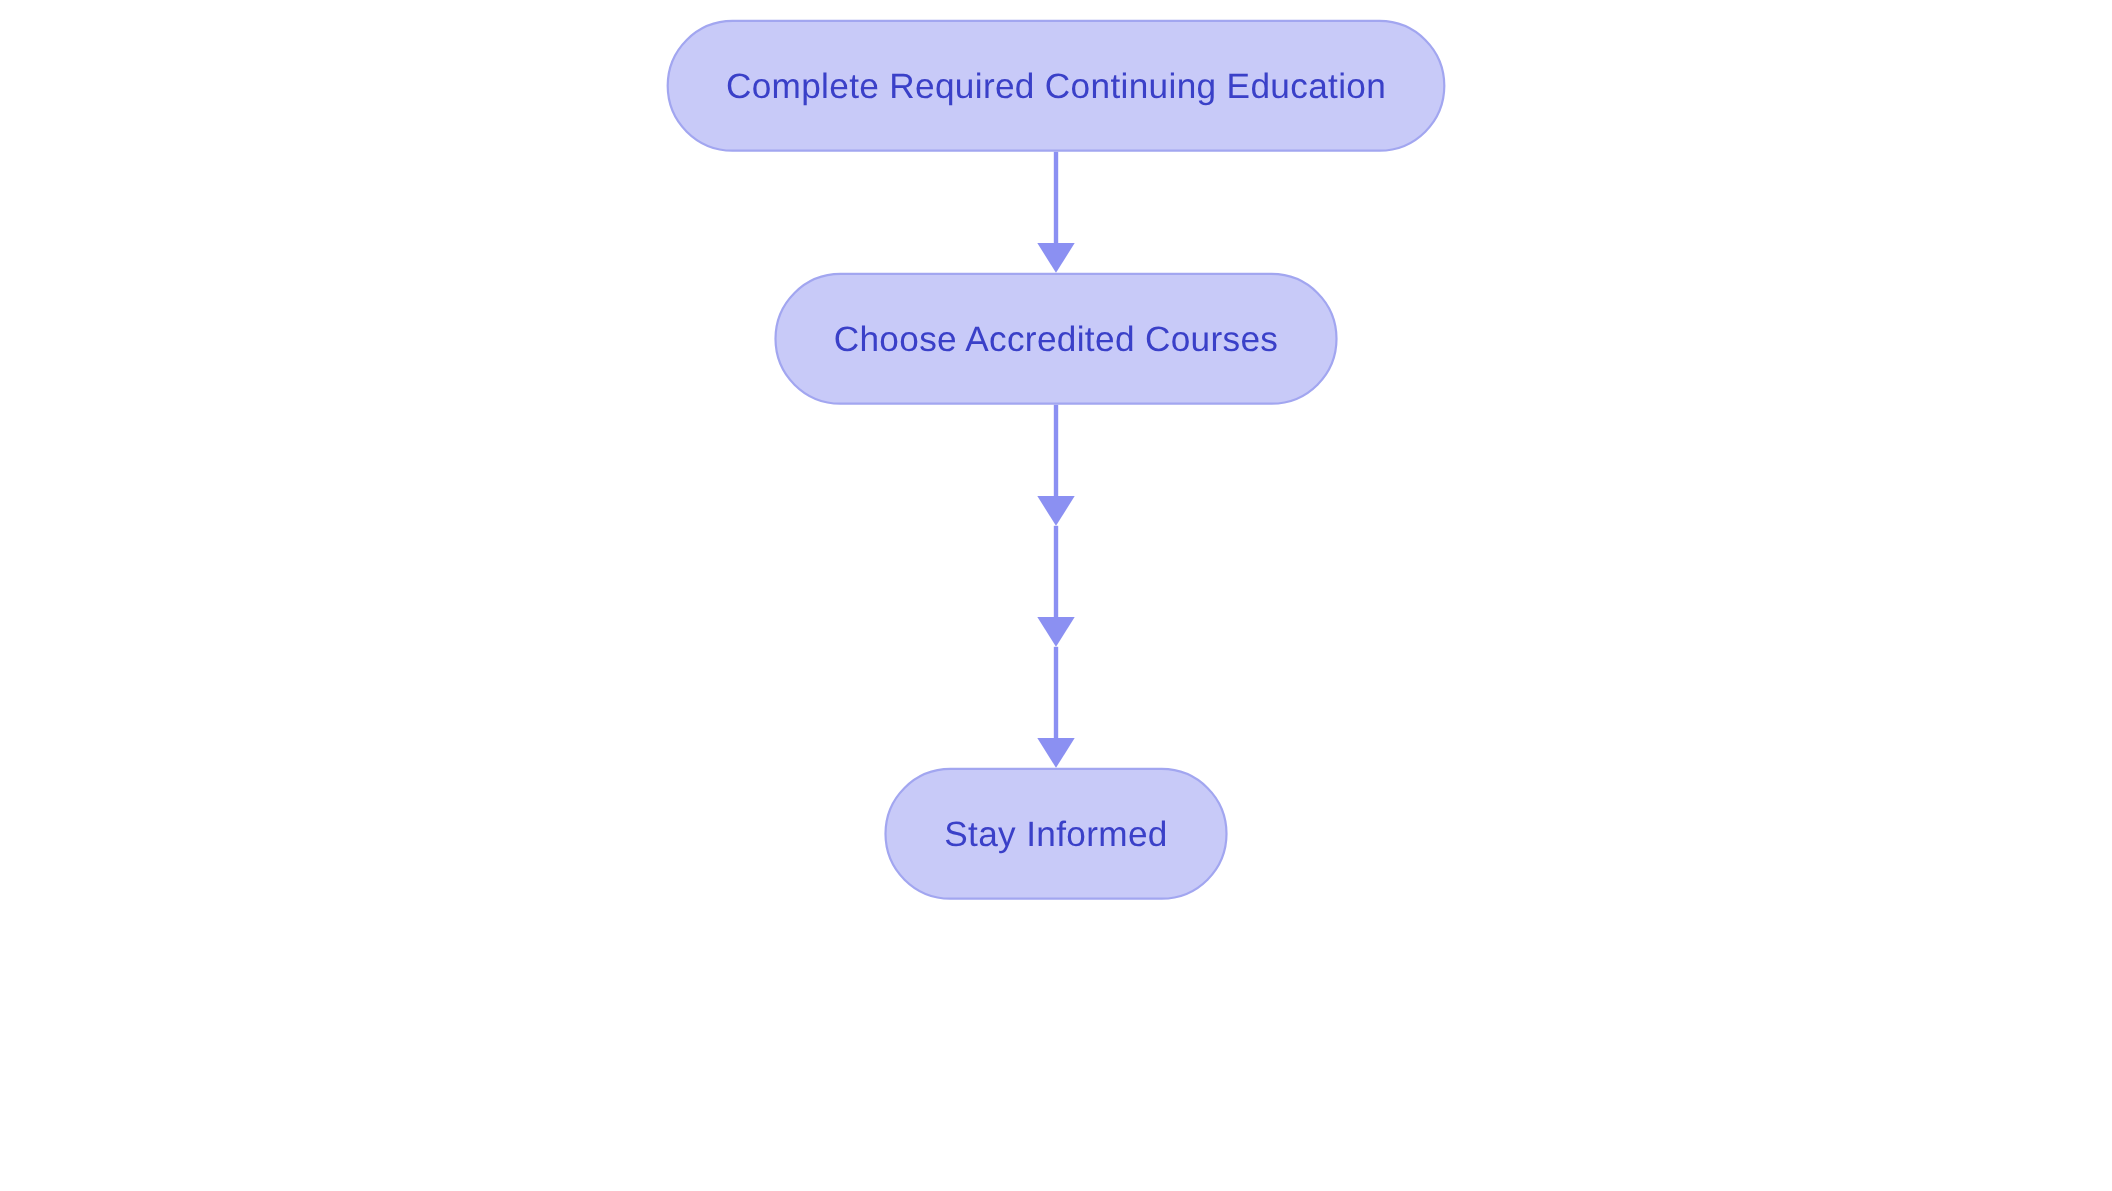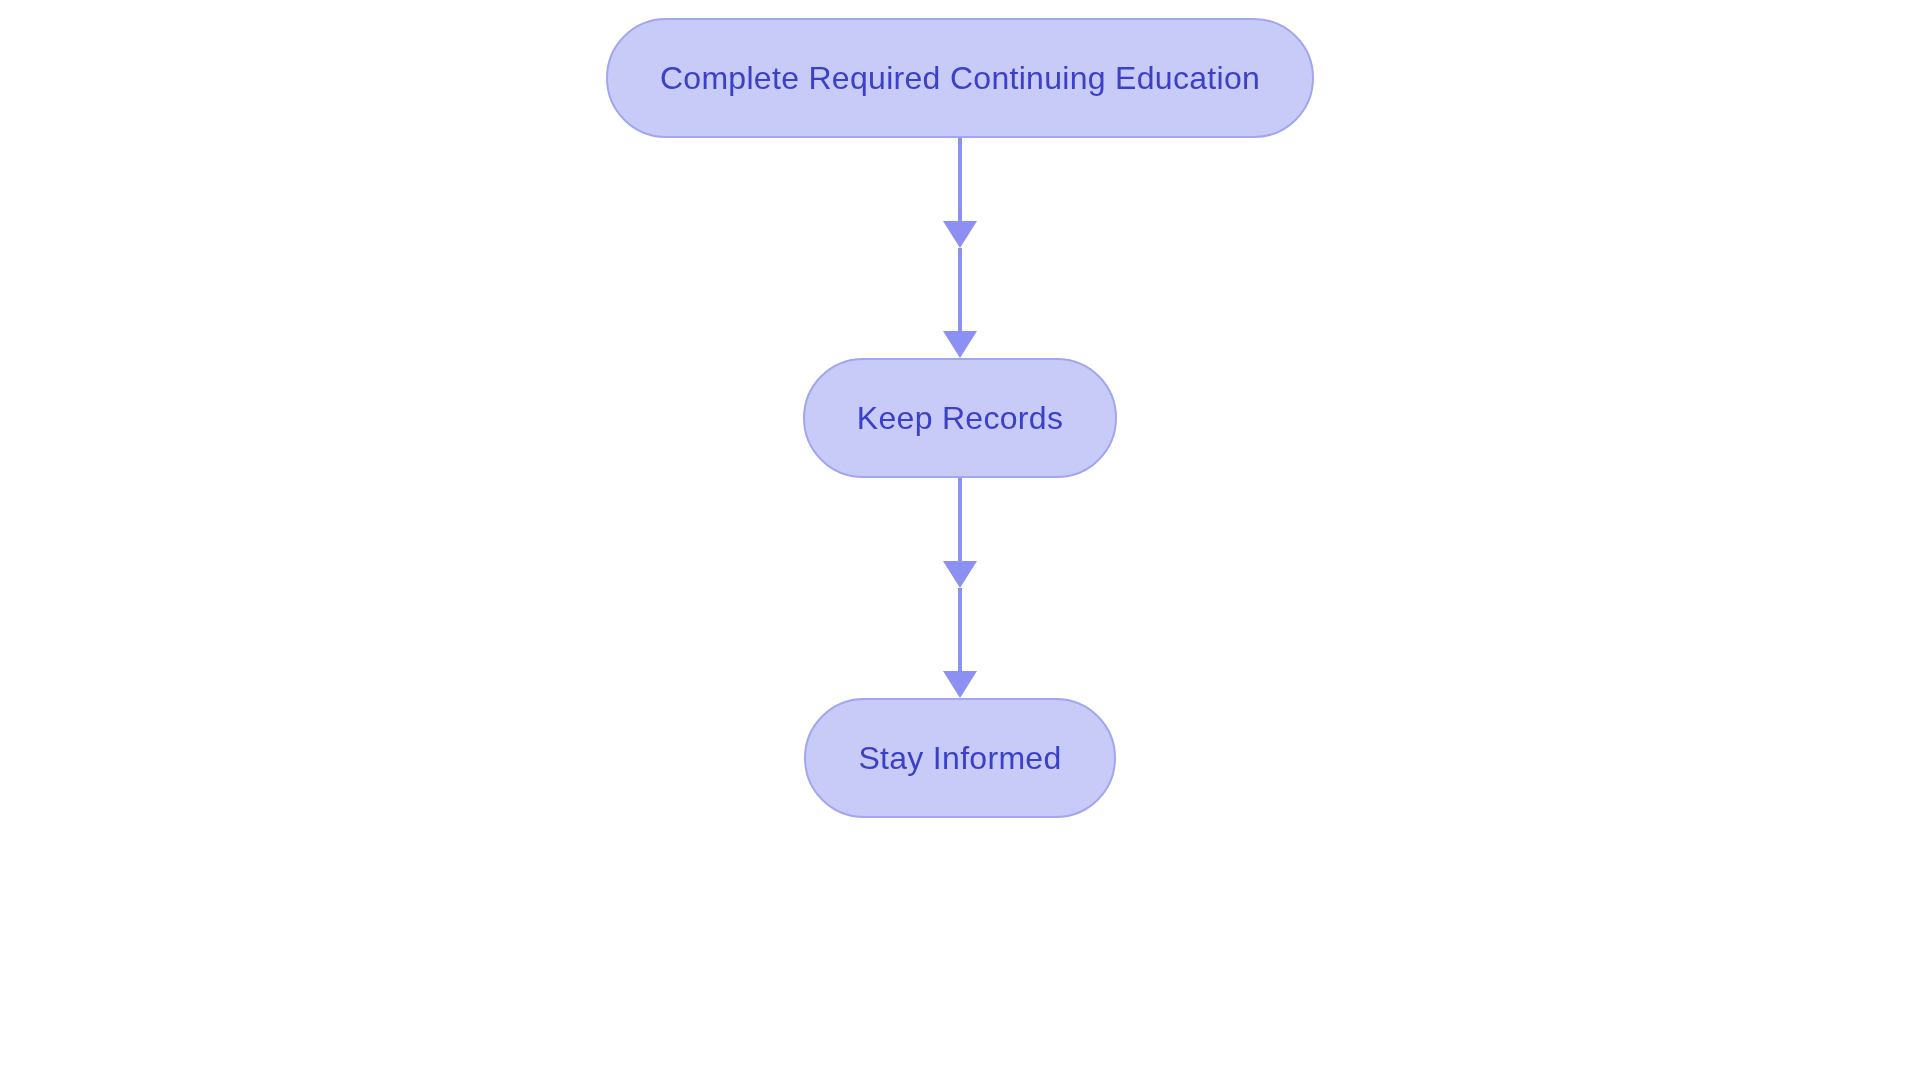--- a/index.html
+++ b/index.html
@@ -77,29 +77,29 @@
   <div class="flow" id="flow">
   <div class="node">
     <span class="node-label">Complete Required Continuing Education</span>
   </div>
 
   <div class="arrow">
     <div class="arrow-line"></div>
     <div class="arrow-head"></div>
   </div>
 
+  <div class="node">
+    <span class="node-label">Choose Accredited Courses</span>
+  </div>
 
   <div class="arrow">
     <div class="arrow-line"></div>
     <div class="arrow-head"></div>
   </div>
 
-  <div class="node">
-    <span class="node-label">Keep Records</span>
-  </div>
 
   <div class="arrow">
     <div class="arrow-line"></div>
     <div class="arrow-head"></div>
   </div>
 
 
   <div class="arrow">
     <div class="arrow-line"></div>
     <div class="arrow-head"></div>

